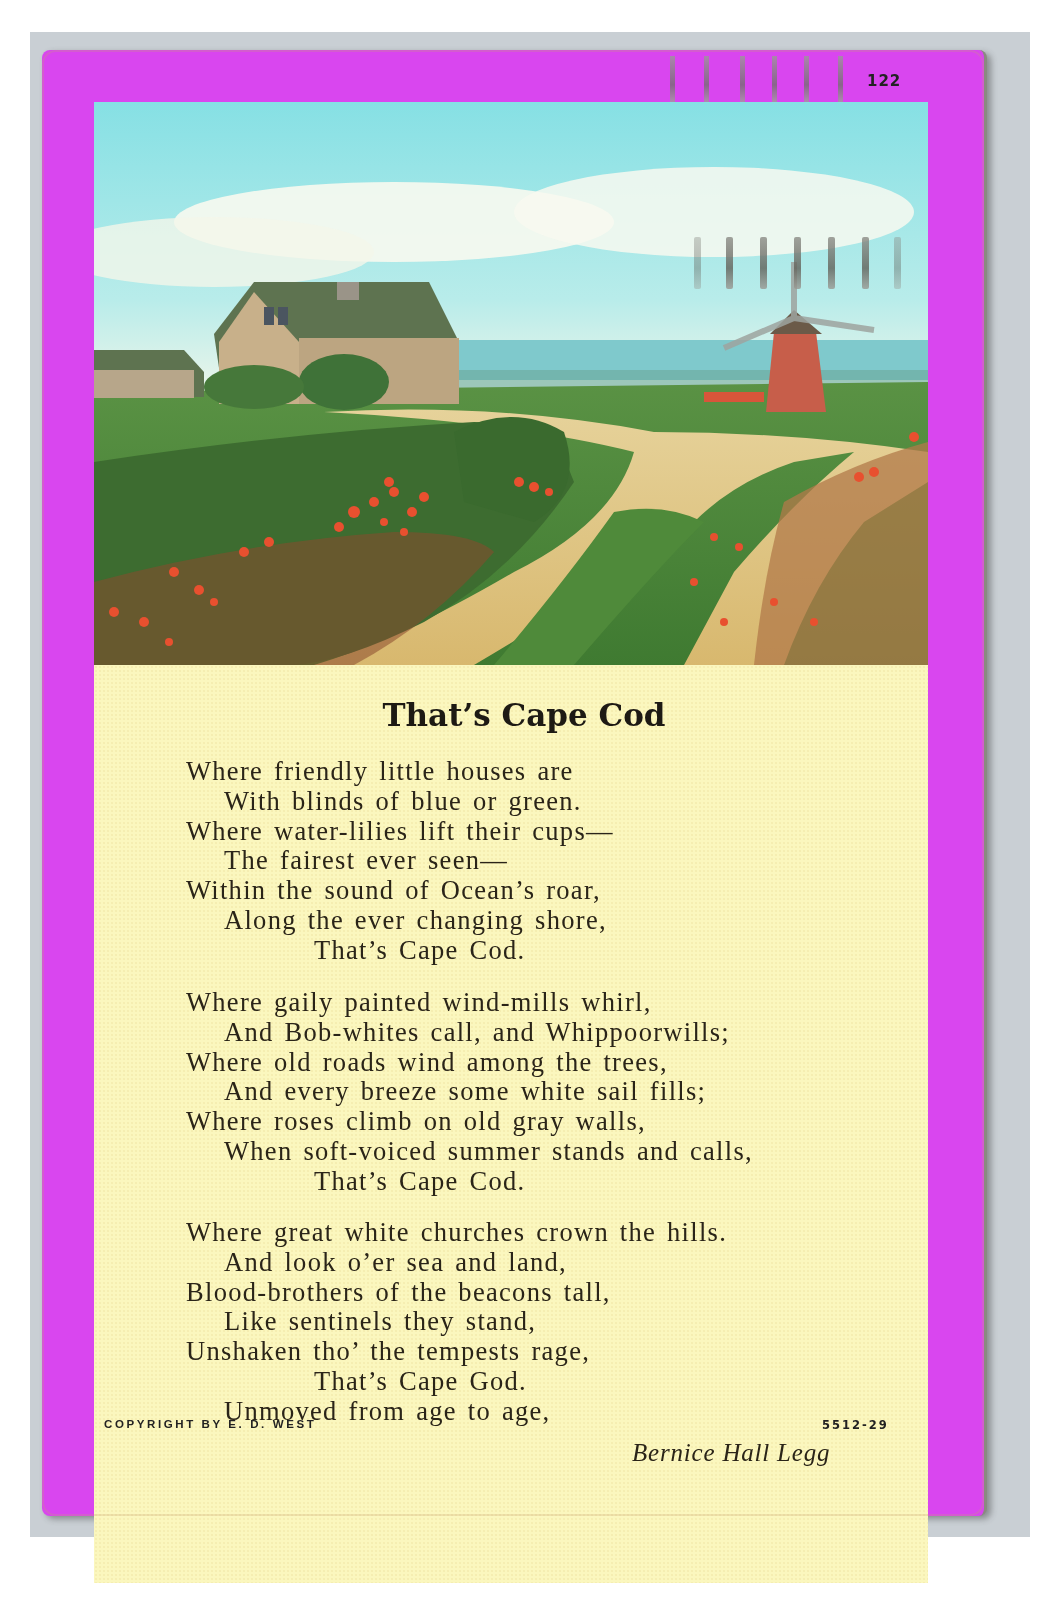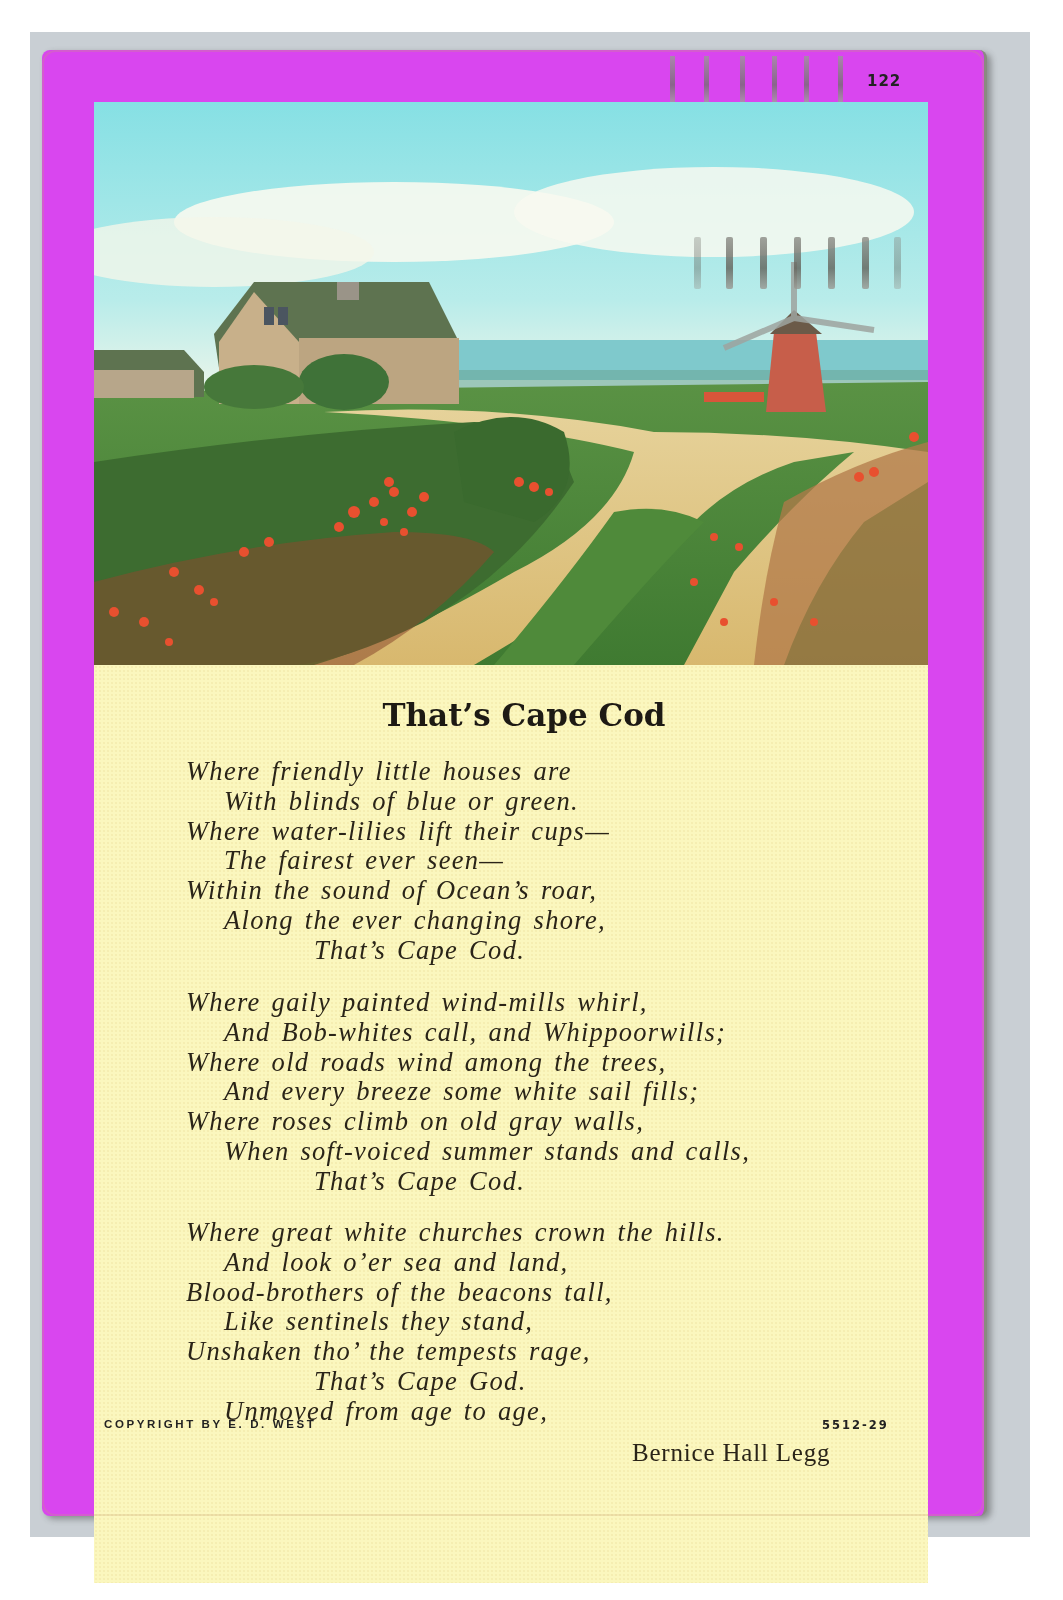--- a/index.html
+++ b/index.html
@@ -42,27 +42,27 @@
       background-size: 4px 4px;
     }
     .poem-title {
       position: absolute; left: 0; right: 0; top: 32px; text-align: center;
       font-family: "DejaVu Serif", serif; font-weight: bold; font-size: 31px;
       color: #1d1a14; padding-left: 26px;
     }
     .stanza { position: absolute; left: 92px; }
     .line {
       font-family: "Liberation Serif", serif; font-size: 26.5px; line-height: 29.8px;
-      color: #2a2418; white-space: pre; letter-spacing: 1.3px; word-spacing: 3px; font-style: italic;
+      color: #2a2418; white-space: pre; letter-spacing: 1.3px; word-spacing: 3px;
     }
     .line.indent1 { padding-left: 38px; }
     .line.indent2 { padding-left: 128px; }
     .signature {
       position: absolute; left: 538px; top: 774px;
-      font-family: "Liberation Serif", serif; font-size: 25px;
+      font-family: "Liberation Serif", serif; font-style: italic; font-size: 25px;
       color: #2a2418; letter-spacing: 0.8px;
     }
     .copyright {
       position: absolute; left: 104px; top: 1418px;
       font-family: Liberation Sans, sans-serif; font-weight: bold; font-size: 11.5px;
       color: #222; letter-spacing: 2.6px;
     }
     .catalog-number {
       position: absolute; left: 822px; top: 1418px;
       font-family: "DejaVu Sans", sans-serif; font-weight: bold; font-size: 11.5px;

